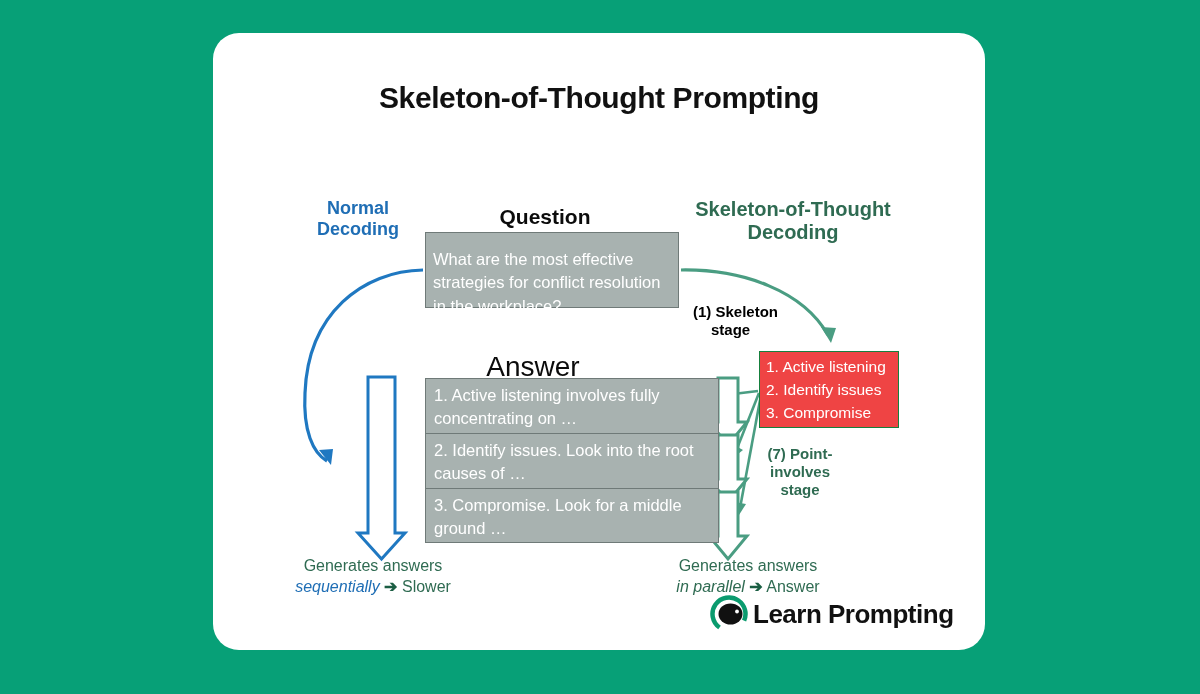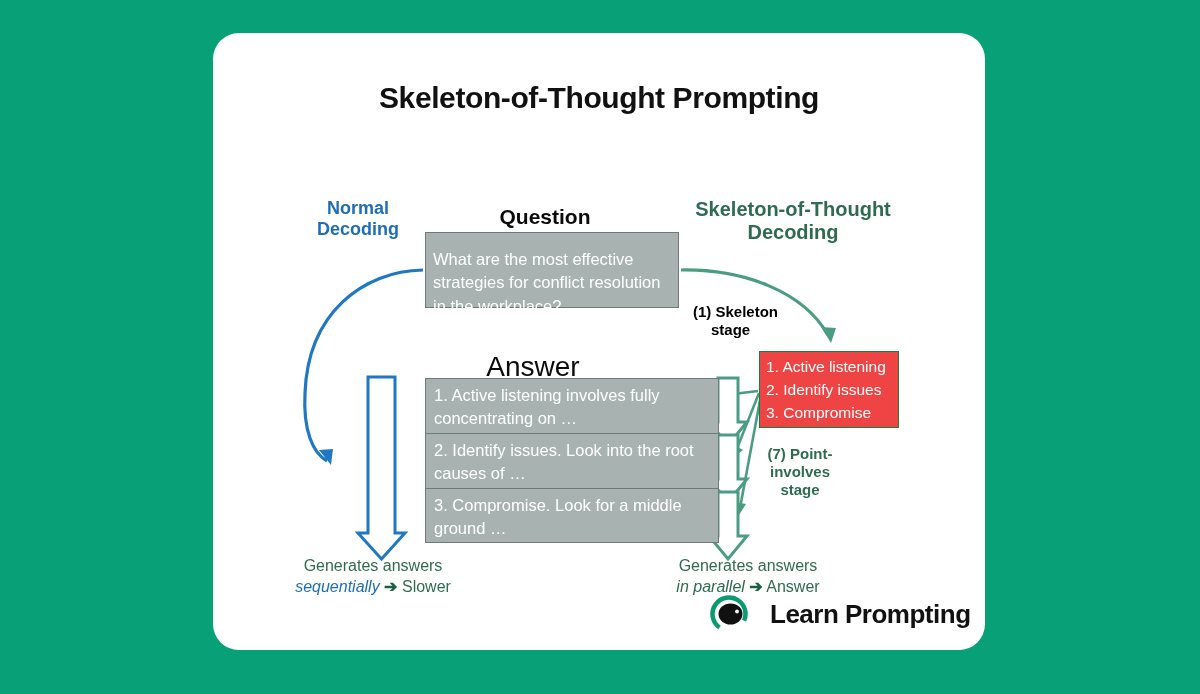--- a/index.html
+++ b/index.html
@@ -204,21 +204,21 @@
   .cap-right .em { font-style: italic; }
   .arrowglyph { font-weight: bold; color: #1b5e43; }
 
   
   .logo-wrap {
     position: absolute;
     left: 497px;
     top: 562px;
     display: flex;
     align-items: center;
-    gap: 22px;
+    gap: 5px;
   }
   .logo-mark {
     width: 38px;
     height: 38px;
     position: relative;
   }
   .logo-text {
     font-size: 26px;
     font-weight: bold;
     color: #111111;

